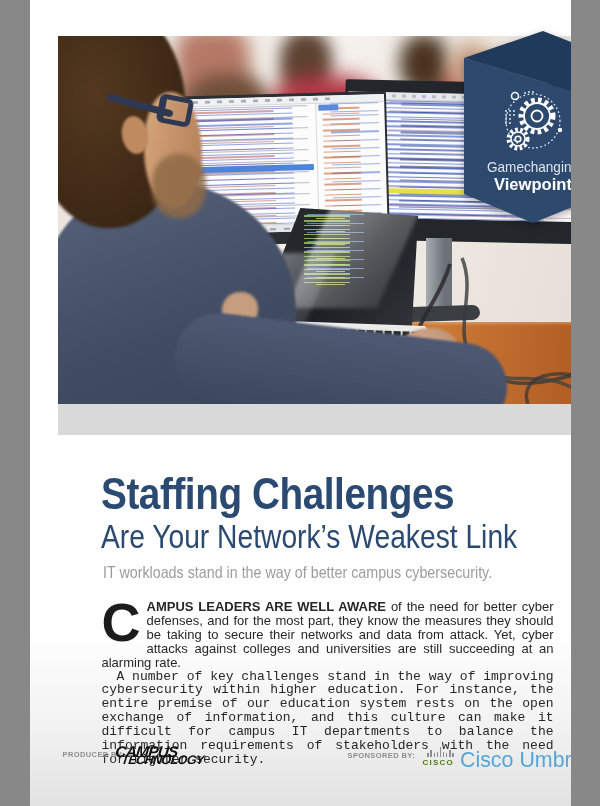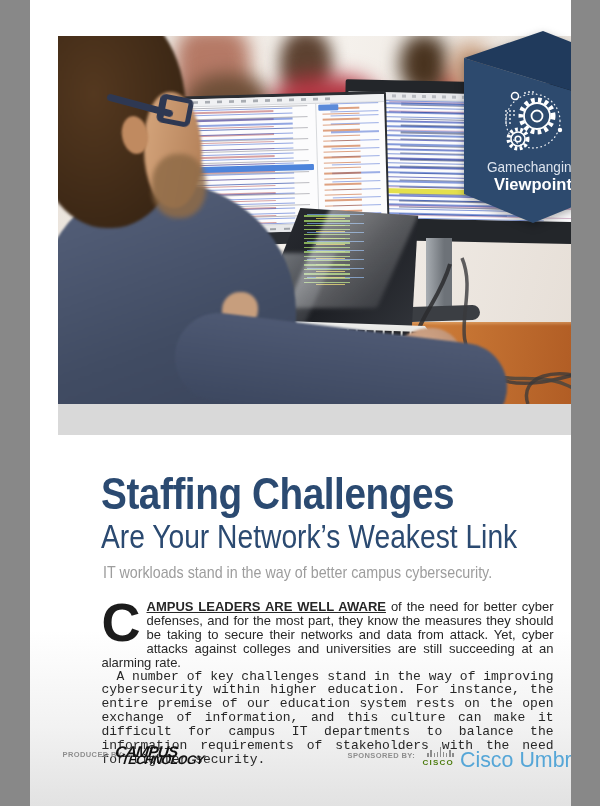--- a/index.html
+++ b/index.html
@@ -124,21 +124,21 @@
   .badge text { font-family:"Liberation Sans","DejaVu Sans",sans-serif; }
 
   
   .h1 { position:absolute; left:71px; top:468px; font-size:45px; font-weight:700; color:#2b4a71; letter-spacing:-.5px; transform:scaleX(.86); transform-origin:left top; white-space:nowrap; z-index:2; }
   .h2 { position:absolute; left:71px; top:517px; font-size:34px; font-weight:400; color:#2b4a71; transform:scaleX(.83); transform-origin:left top; white-space:nowrap; z-index:2; }
   .tagline { position:absolute; left:73px; top:563px; font-size:17px; font-weight:400; color:#9d9d9d; transform:scaleX(.84); transform-origin:left top; white-space:nowrap; z-index:2; }
 
   
   .article { position:absolute; left:72px; top:600px; width:452px; font-size:13px; line-height:13.9px; color:#272727; text-align:justify; z-index:2; }
   .dropcap { float:left; font-size:54px; line-height:42px; font-weight:700; color:#1c1c1c; padding-right:6px; margin-top:1px; }
-  .lead { font-weight:700;text-decoration:underline; }
+  .lead { font-weight:700; }
   .para2 { margin:0; text-indent:15px;font-family:Liberation Mono, monospace; }
 
   
   .footer-label { position:absolute; font-size:7.5px; font-weight:700; letter-spacing:.4px; color:#8e8e8e; z-index:2; }
   .lbl-produced { left:33px; top:750px; }
   .lbl-sponsored{ left:318px; top:751px; }
   .ct-logo { position:absolute; left:85px; top:745px; color:#121212; font-style:italic; font-weight:900; transform:skewX(-6deg); z-index:2; }
   .ct-l1 { font-size:15.5px; letter-spacing:-.8px; line-height:13px; }
   .ct-l2 { font-size:12.5px; letter-spacing:-.6px; line-height:10px; margin-top:-3px; margin-left:7px; }
   .cisco { position:absolute; left:393px; top:746px; width:36px; text-align:left; color:#4d7c0f; z-index:2; }

